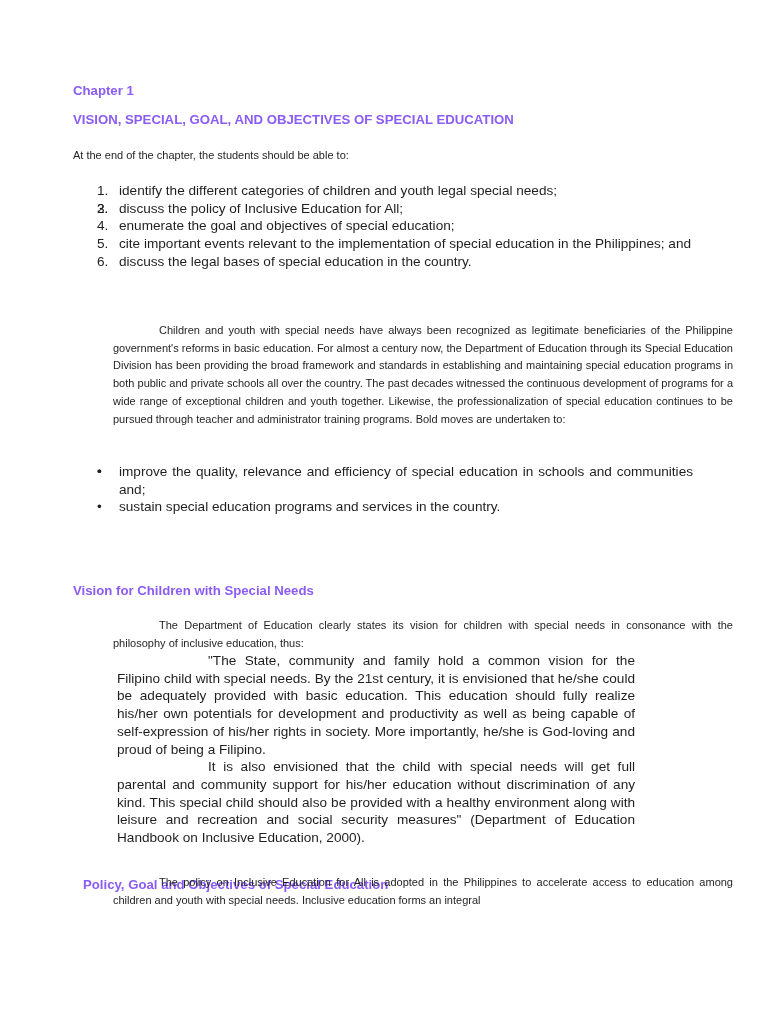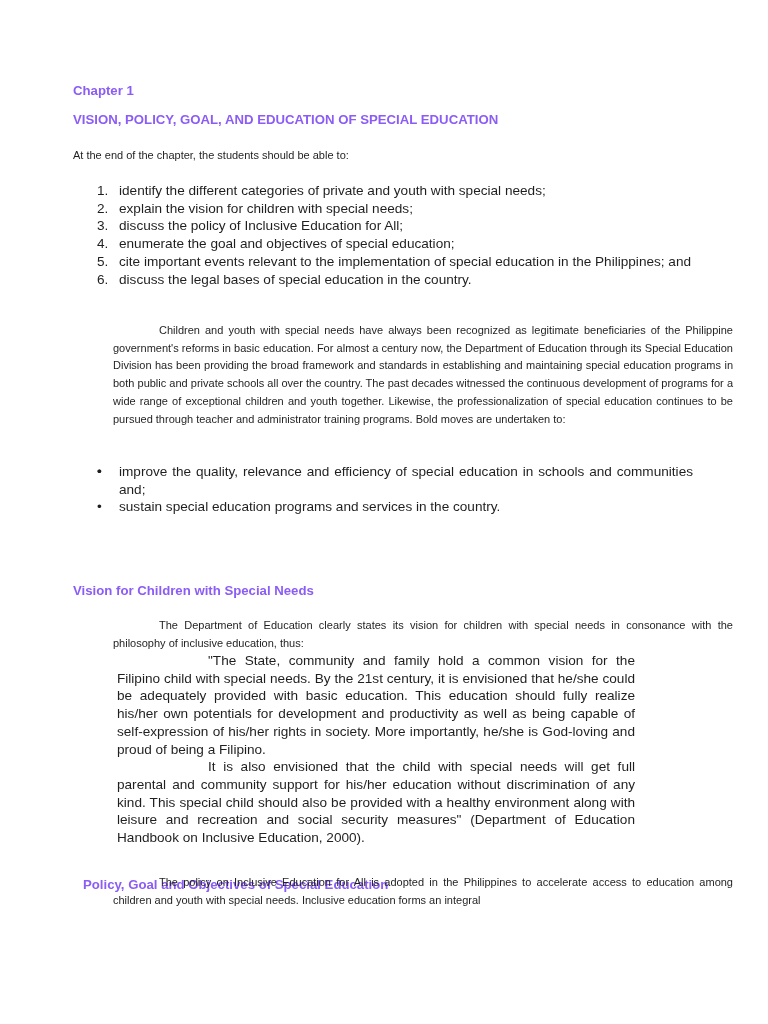--- a/index.html
+++ b/index.html
@@ -76,27 +76,27 @@
       text-indent: 91px;
     }
   </style>
 </head>
 <body>
 
 <div class="page">
 
   <div class="h" style="top:83px;">Chapter 1</div>
 
-  <div class="h" style="top:112px;">VISION, POLICY, GOAL, AND EDUCATION OF SPECIAL EDUCATION</div>
+  <div class="h" style="top:112px;">VISION, SPECIAL, GOAL, AND OBJECTIVES OF SPECIAL EDUCATION</div>
 
   <div class="p" style="top:147px;">At the end of the chapter, the students should be able to:</div>
 
   <ol class="olist" style="top:182px;">
-    <li><span class="num">1.</span><span>identify the different categories of private and youth with special needs;</span></li>
-    <li><span class="num">2.</span><span>explain the vision for children with special needs;</span></li>
+    <li><span class="num">1.</span><span>identify the different categories of children and youth legal special needs;</span></li>
+    <li><span class="num">2.</span></li>
     <li><span class="num">3.</span><span>discuss the policy of Inclusive Education for All;</span></li>
     <li><span class="num">4.</span><span>enumerate the goal and objectives of special education;</span></li>
     <li><span class="num">5.</span><span>cite important events relevant to the implementation of special education in the Philippines; and</span></li>
     <li><span class="num">6.</span><span>discuss the legal bases of special education in the country.</span></li>
   </ol>
 
   <div class="p indent" style="top:322px;">Children and youth with special needs have always been recognized as legitimate beneficiaries of the Philippine government's reforms in basic education. For almost a century now, the Department of Education through its Special Education Division has been providing the broad framework and standards in establishing and maintaining special education programs in both public and private schools all over the country. The past decades witnessed the continuous development of programs for a wide range of exceptional children and youth together. Likewise, the professionalization of special education continues to be pursued through teacher and administrator training programs. Bold moves are undertaken to:</div>
 
   <ul class="ulist" style="top:463px;">
     <li><span class="bul">•</span></li>

